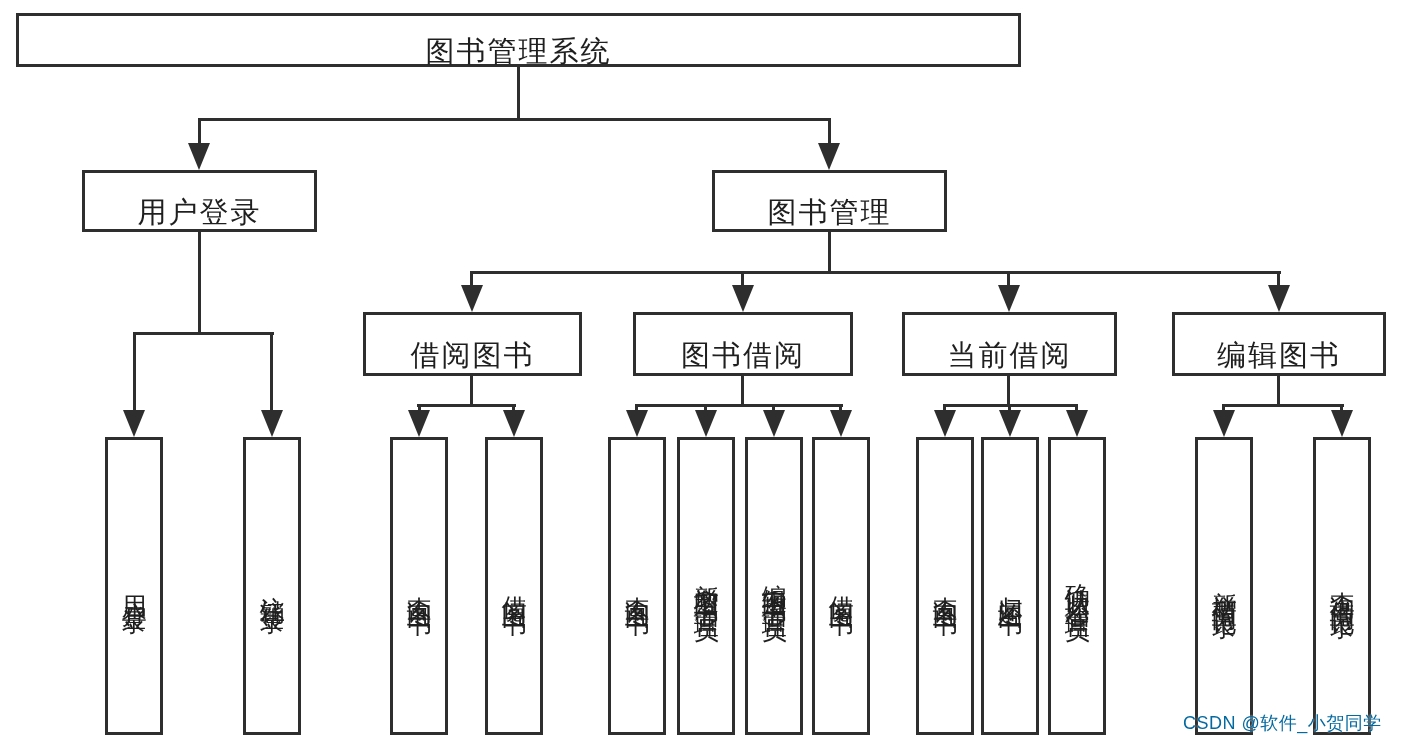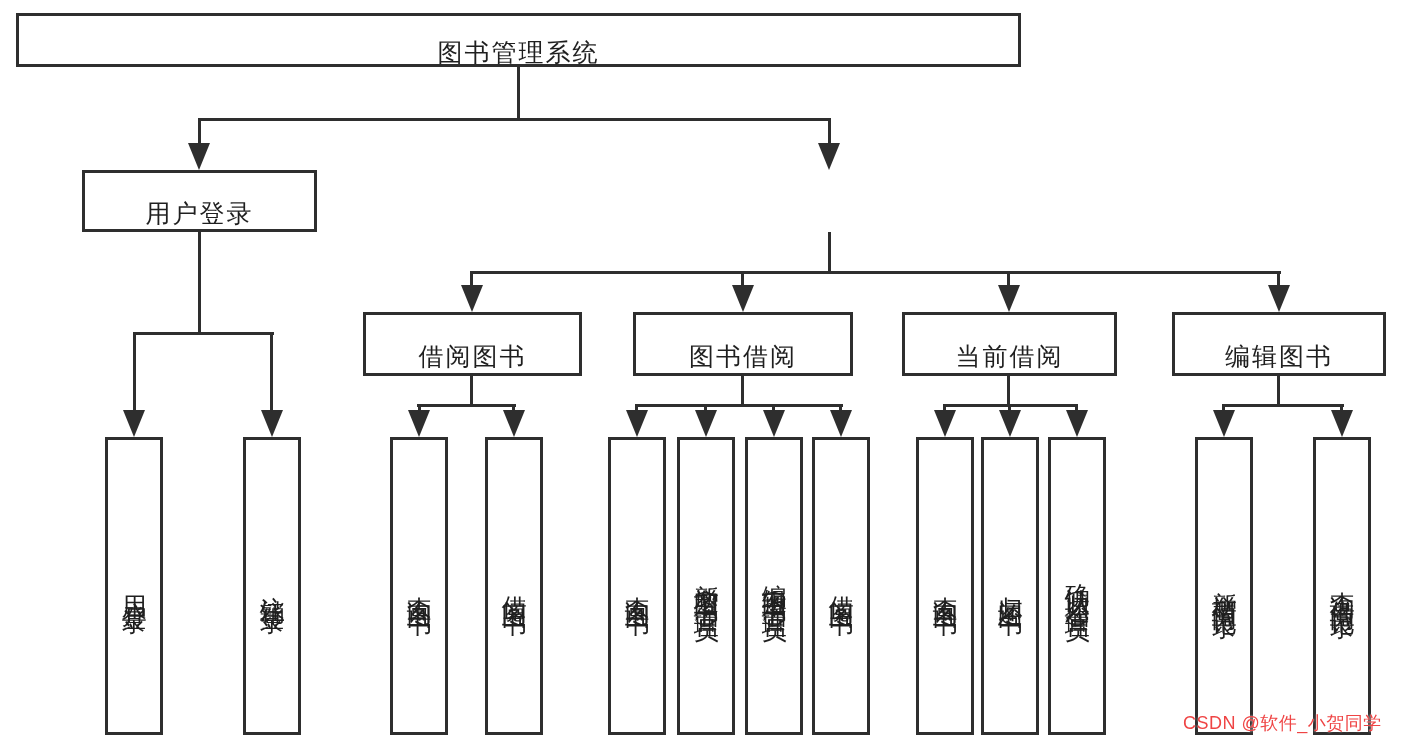--- a/index.html
+++ b/index.html
@@ -6,35 +6,35 @@
   .canvas {
     position:relative; width:1405px; height:747px; background:#ffffff;
     font-family:"Liberation Sans", sans-serif; overflow:hidden;
   }
   .box {
     position:absolute; box-sizing:border-box;
     border:3px solid #2e2e2e; background:#ffffff;
     display:flex; align-items:center; justify-content:center;
     color:#1f1f1f;
   }
-  .hlabel { font-size:25px; letter-spacing:2px; white-space:nowrap;margin-top:24px; }
+  .hlabel { font-size:29px; letter-spacing:2px; white-space:nowrap;margin-top:24px; }
   .vbox { top:437px; width:58px; height:298px; }
   .vlabel {
     writing-mode:vertical-rl; text-orientation:mixed;
     font-size:25px; letter-spacing:5px; line-height:1.1; white-space:nowrap;
   }
   .line { position:absolute; background:#2e2e2e; }
   .arrow {
     position:absolute; width:0; height:0;
     border-left:11px solid transparent; border-right:11px solid transparent;
     border-top:27px solid #2e2e2e;
   }
   .watermark {
     position:absolute; left:1183px; top:711px; z-index:5;
-    font-size:18px; letter-spacing:0.5px; color:#ef4444;
+    font-size:18px; letter-spacing:0.5px; color:#0369a1;
     text-shadow:0 0 2px #ffffff; white-space:nowrap;
   }
 </style>
 </head>
 <body>
 
 <div class="canvas">
 
   <div class="box" style="left:16px; top:13px; width:1005px; height:54px;">
     <span class="hlabel">图书管理系统</span>
@@ -42,20 +42,23 @@
 
   <div class="line" style="left:517px; top:67px;  width:3px;  height:53px;"></div>
   <div class="line" style="left:198px; top:118px; width:633px; height:3px;"></div>
   <div class="line" style="left:198px; top:118px; width:3px;  height:27px;"></div>
   <div class="arrow" style="left:188px; top:143px;"></div>
   <div class="line" style="left:828px; top:118px; width:3px;  height:27px;"></div>
   <div class="arrow" style="left:818px; top:143px;"></div>
 
   <div class="box" style="left:82px; top:170px; width:235px; height:62px;">
     <span class="hlabel">用户登录</span>
+  </div>
+  <div class="box" style="left:712px; top:170px; width:235px; height:62px;">
+    <span class="hlabel">图书管理</span>
   </div>
 
   <div class="line" style="left:198px; top:232px; width:3px;   height:102px;"></div>
   <div class="line" style="left:133px; top:332px; width:141px; height:3px;"></div>
   <div class="line" style="left:133px; top:332px; width:3px;   height:80px;"></div>
   <div class="arrow" style="left:123px; top:410px;"></div>
   <div class="line" style="left:270px; top:332px; width:3px;   height:80px;"></div>
   <div class="arrow" style="left:261px; top:410px;"></div>
 
   <div class="line" style="left:828px; top:232px; width:3px;   height:41px;"></div>

